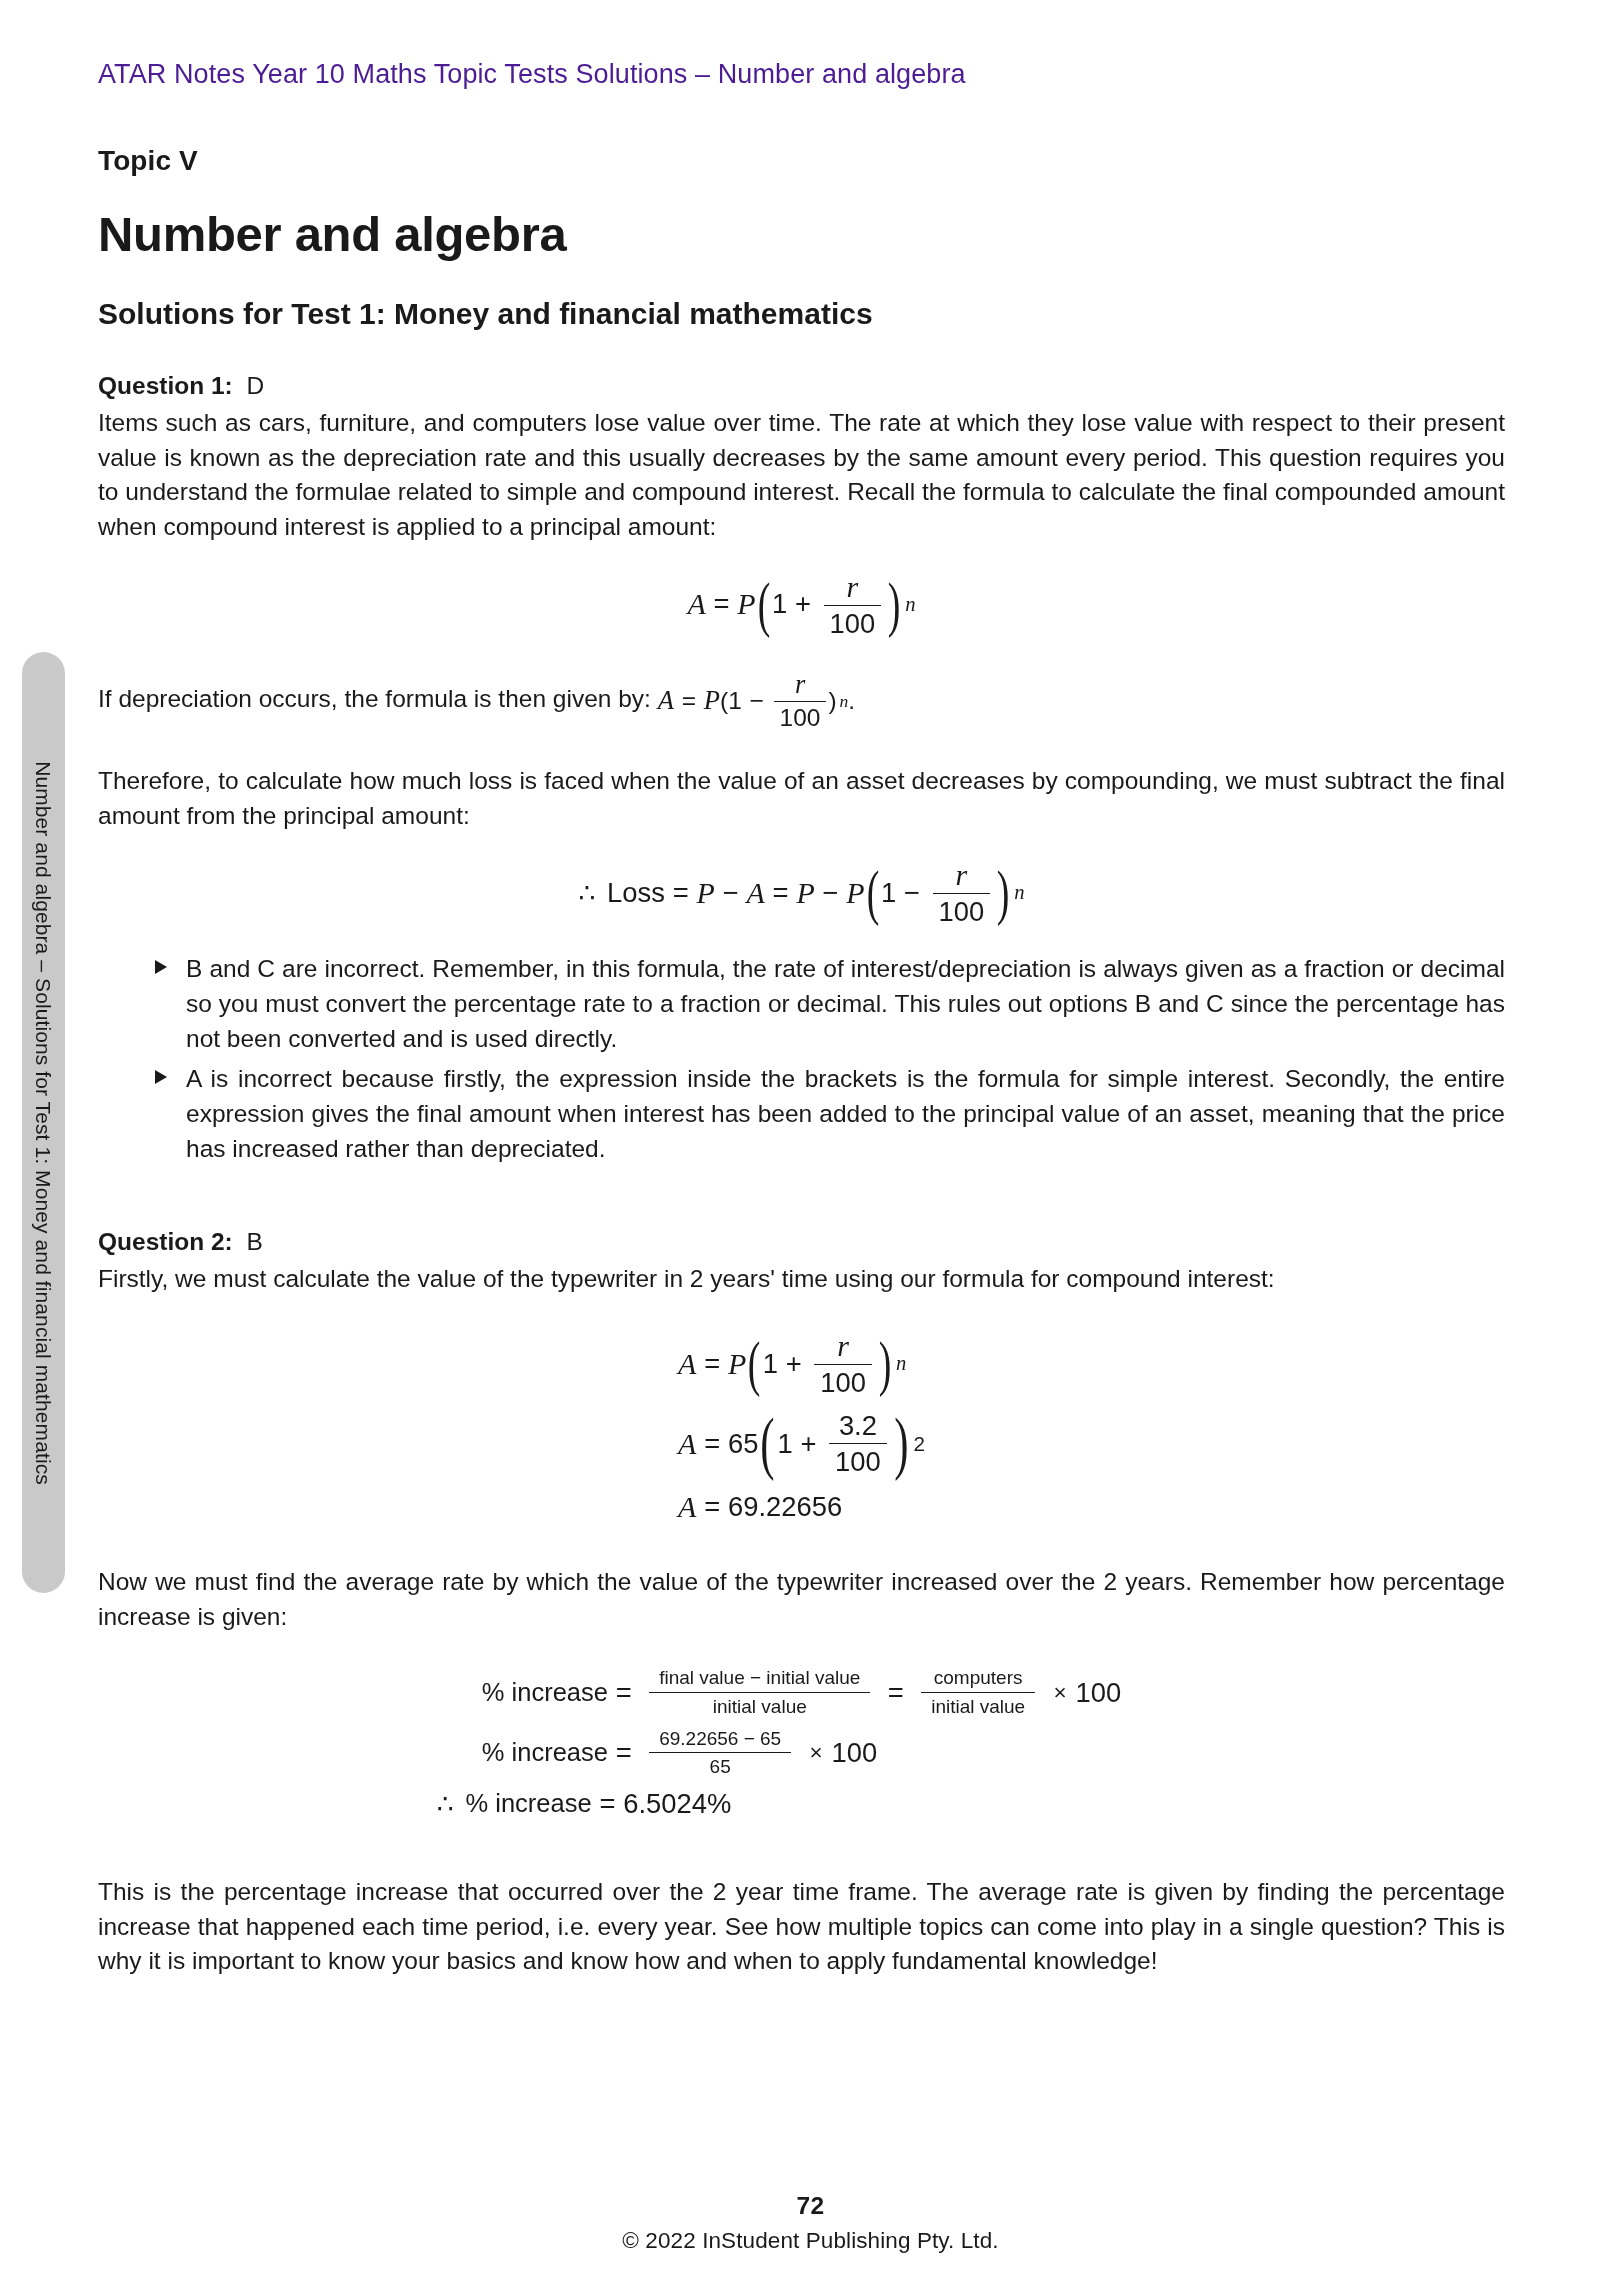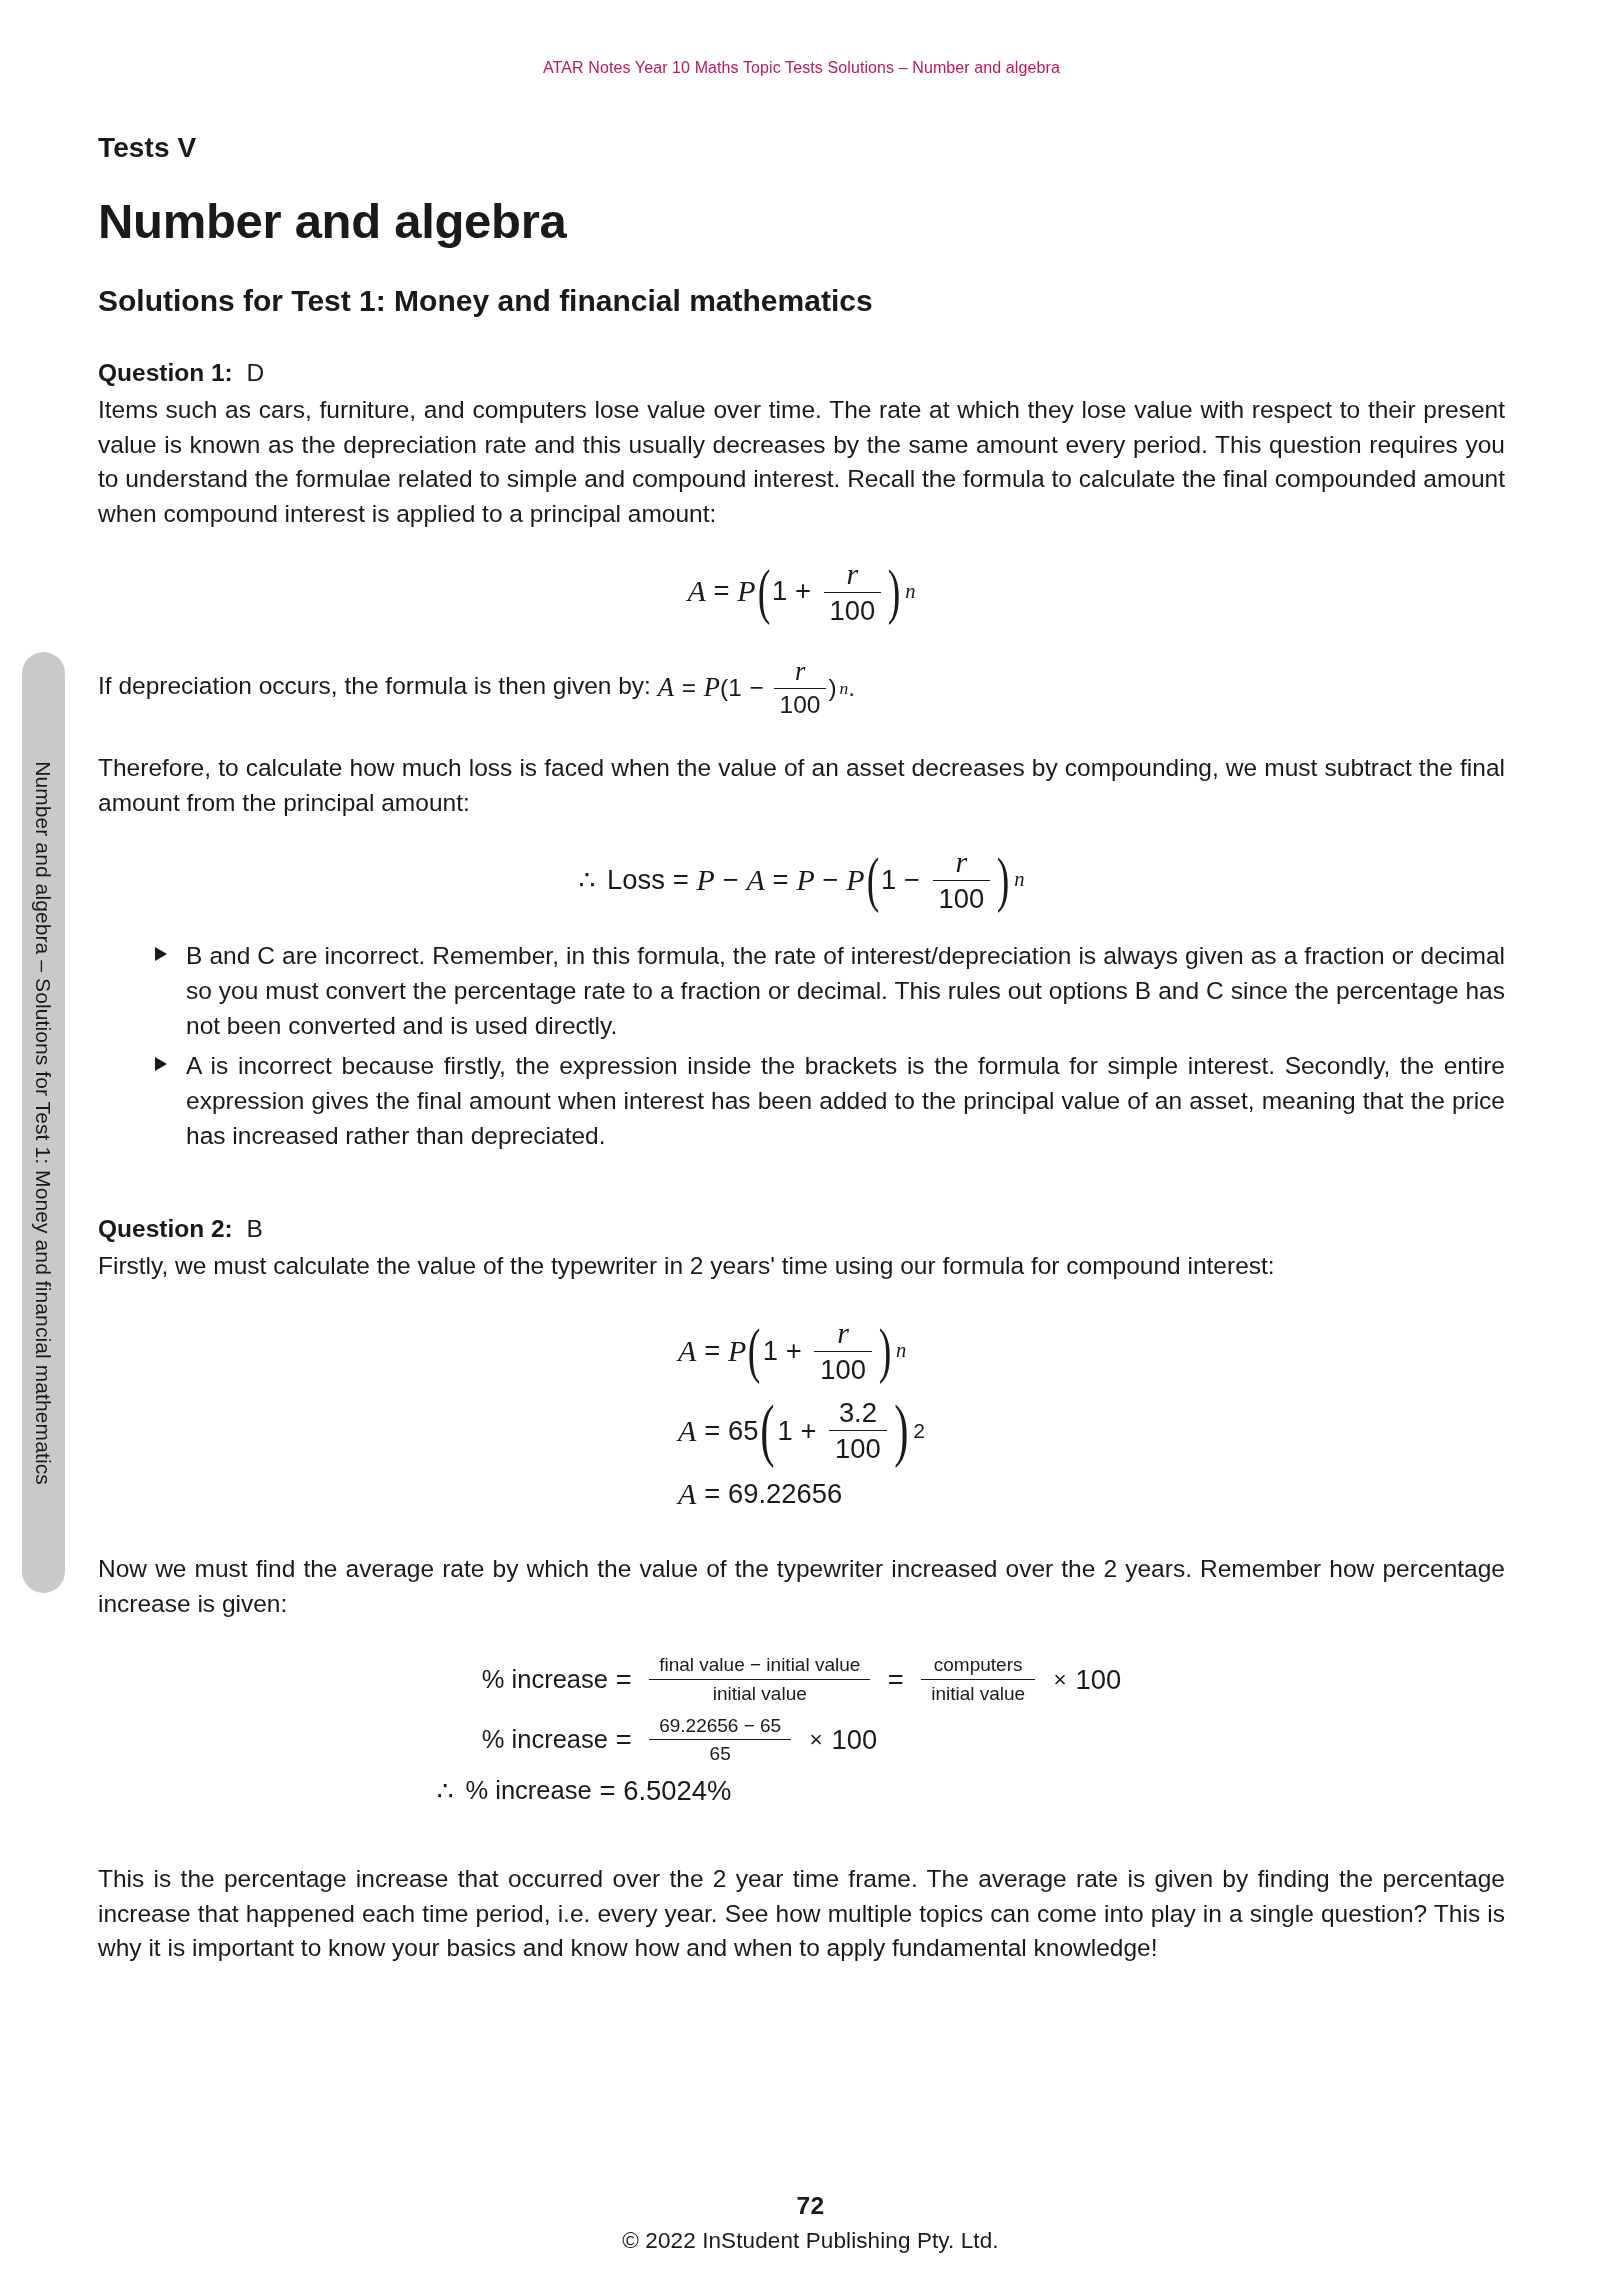--- a/index.html
+++ b/index.html
@@ -46,25 +46,24 @@
 
   
   .content {
     position: absolute;
     left: 98px;
     top: 0;
     width: 1407px;
   }
 
   .running-head {
-    font-size: 16px;
-    color: #be185d;
+    font-size: 27px;
+    color: #4c1d95;
     margin-top: 59px;
     letter-spacing: 0.1px;
-    text-align: center;
   }
 
   .topic-label {
     font-size: 28px;
     font-weight: bold;
     margin-top: 55px;
     letter-spacing: 0.1px;
   }
 
   .chapter-title {
@@ -259,21 +258,21 @@
 <div class="page">
 
   <div class="side-tab">
     <span class="side-tab-text">Number and algebra – Solutions for Test 1: Money and financial mathematics</span>
   </div>
 
   <div class="content">
 
     <div class="running-head">ATAR Notes Year 10 Maths Topic Tests Solutions – Number and algebra</div>
 
-    <div class="topic-label">Tests V</div>
+    <div class="topic-label">Topic V</div>
 
     <h1 class="chapter-title">Number and algebra</h1>
 
     <h2 class="section-title">Solutions for Test 1: Money and financial mathematics</h2>
 
     <div class="qhead">
       <span class="qlabel">Question 1:</span><span class="qans">D</span>
     </div>
 
     <p class="body">Items such as cars, furniture, and computers lose value over time.  The rate at which they lose value with respect to their present value is known as the depreciation rate and this usually decreases by the same amount every period.  This question requires you to understand the formulae related to simple and compound interest.  Recall the formula to calculate the final compounded amount when compound interest is applied to a principal amount:</p>

